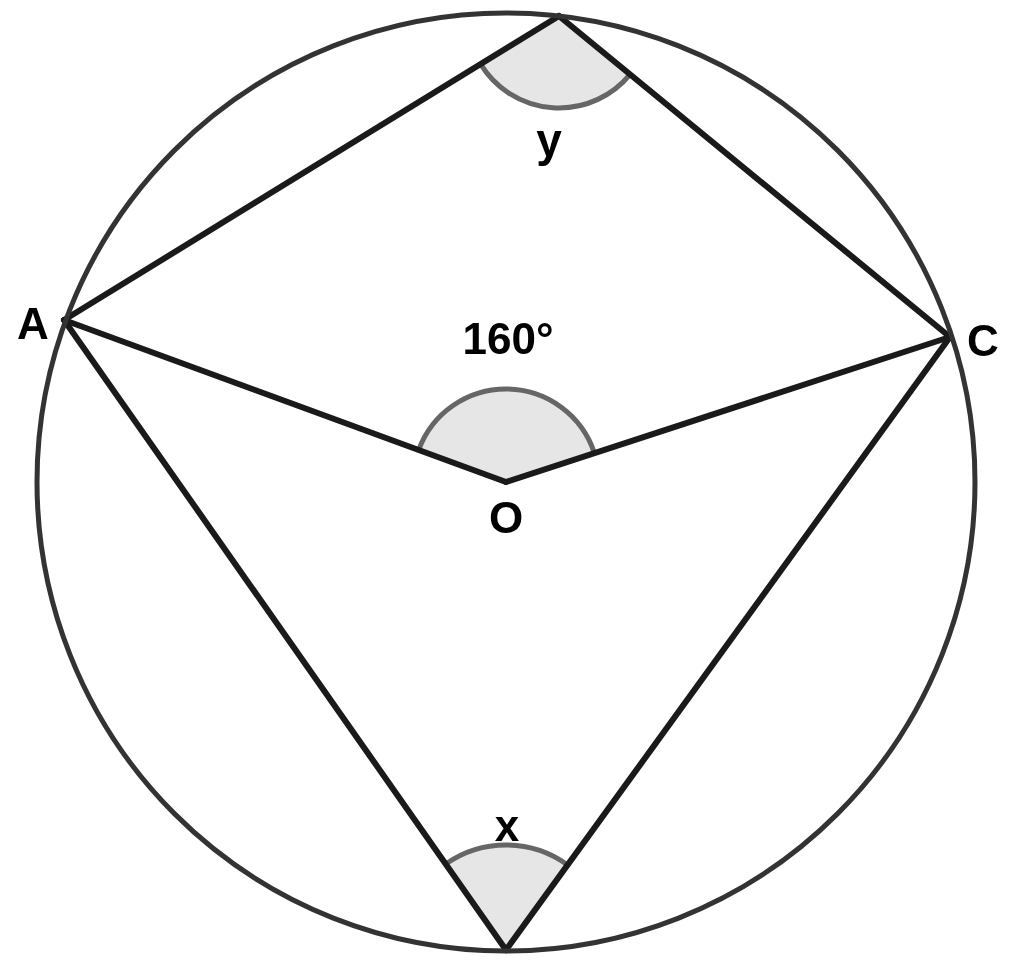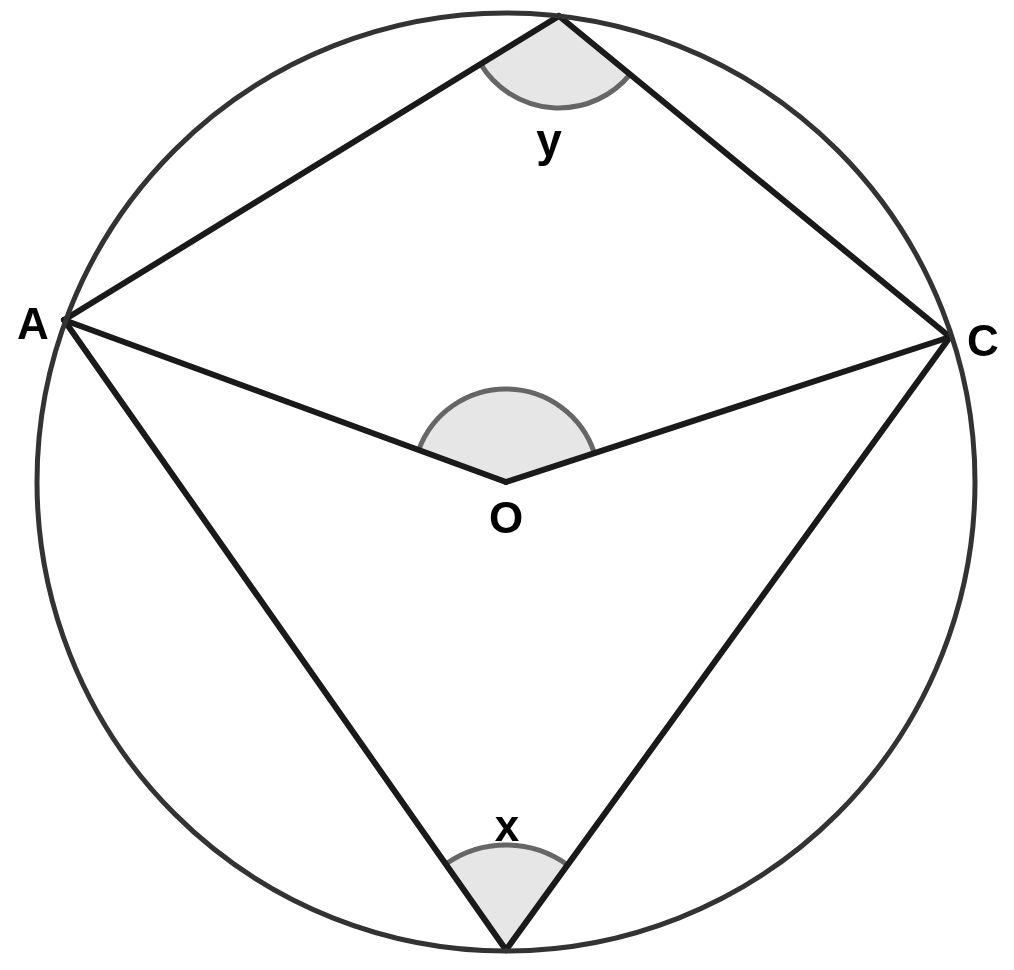--- a/index.html
+++ b/index.html
@@ -37,14 +37,15 @@
         <line x1="64" y1="320" x2="506" y2="950" stroke="#1a1a1a" stroke-width="6" stroke-linecap="round"></line>
         <line x1="506" y1="950" x2="950" y2="337" stroke="#1a1a1a" stroke-width="6" stroke-linecap="round"></line>
       </g>
     <circle id="main-circle" cx="506" cy="482" r="469" fill="none" stroke="#333333" stroke-width="5"></circle>
   </svg>
 
   <div class="lbl" style="left:33px;top:324px;font-size:44px;">A</div>
   <div class="lbl" style="left:983px;top:341px;font-size:44px;">C</div>
   <div class="lbl" style="left:506px;top:518px;font-size:44px;">O</div>
   <div class="lbl" style="left:549px;top:140px;font-size:46px;">y</div>
+  <div class="lbl" style="left:508px;top:339px;font-size:44px;">160°</div>
   <div class="lbl" style="left:507px;top:826px;font-size:44px;">x</div>
 </div>
 
 </body></html>

